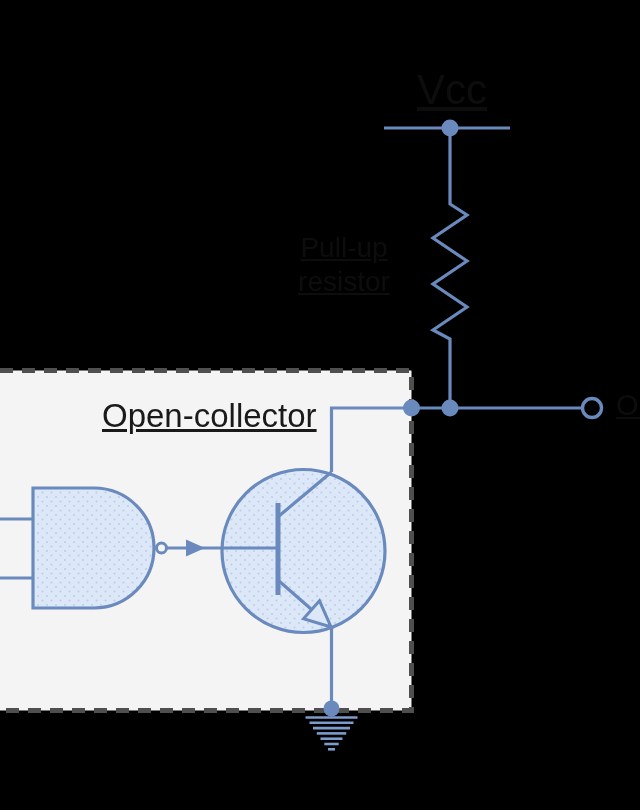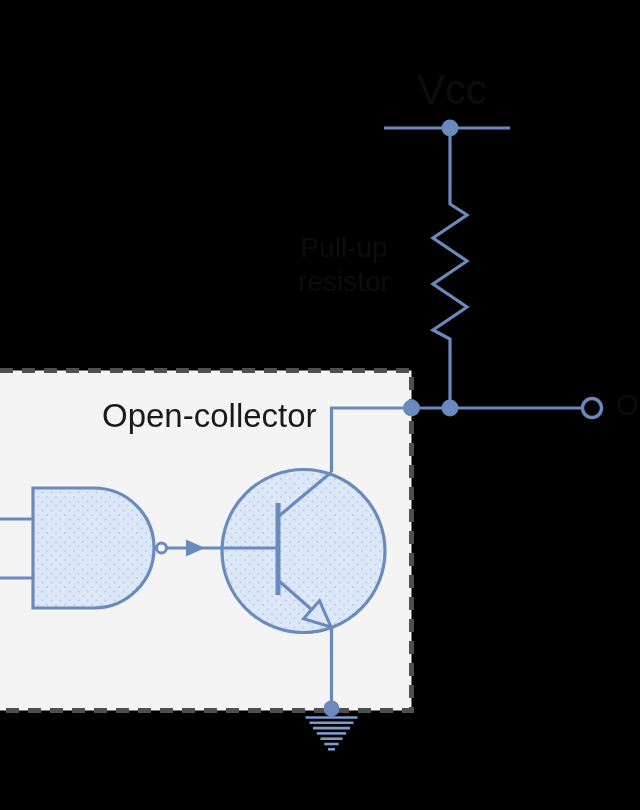--- a/index.html
+++ b/index.html
@@ -22,21 +22,21 @@
   .gate{fill:url(#dotfill);stroke:var(--wire);stroke-width:3.2;}
   .bubble{fill:var(--bubble-fill);stroke:var(--wire);stroke-width:3;}
   .solid-arrow{fill:var(--wire);stroke:none;}
   .open-arrow{fill:var(--component-fill);stroke:var(--wire);stroke-width:3;stroke-linejoin:miter;}
   .base-bar{fill:var(--wire);}
   .gnd{stroke:var(--ground);stroke-width:2.6;fill:none;}
   .pfill{fill:var(--component-fill);}
   .pdot{fill:var(--component-dot);}
 
   
-  .label{position:absolute;color:var(--text);line-height:1.15;white-space:nowrap;}
+  .label{position:absolute;color:var(--text);line-height:1.15;white-space:nowrap;text-decoration:underline;}
   .vcc-label{left:417px;top:66px;font-size:42px;}
   .pullup-label{left:244px;top:231px;width:200px;font-size:28px;line-height:34px;
                 text-align:center;white-space:pre-line;}
   .oc-label{left:102px;top:397px;font-size:33px;color:var(--box-text);}
   .output-label{left:616px;top:389px;font-size:29px;}
 </style>
 </head>
 <body>
 
 <div class="stage">

